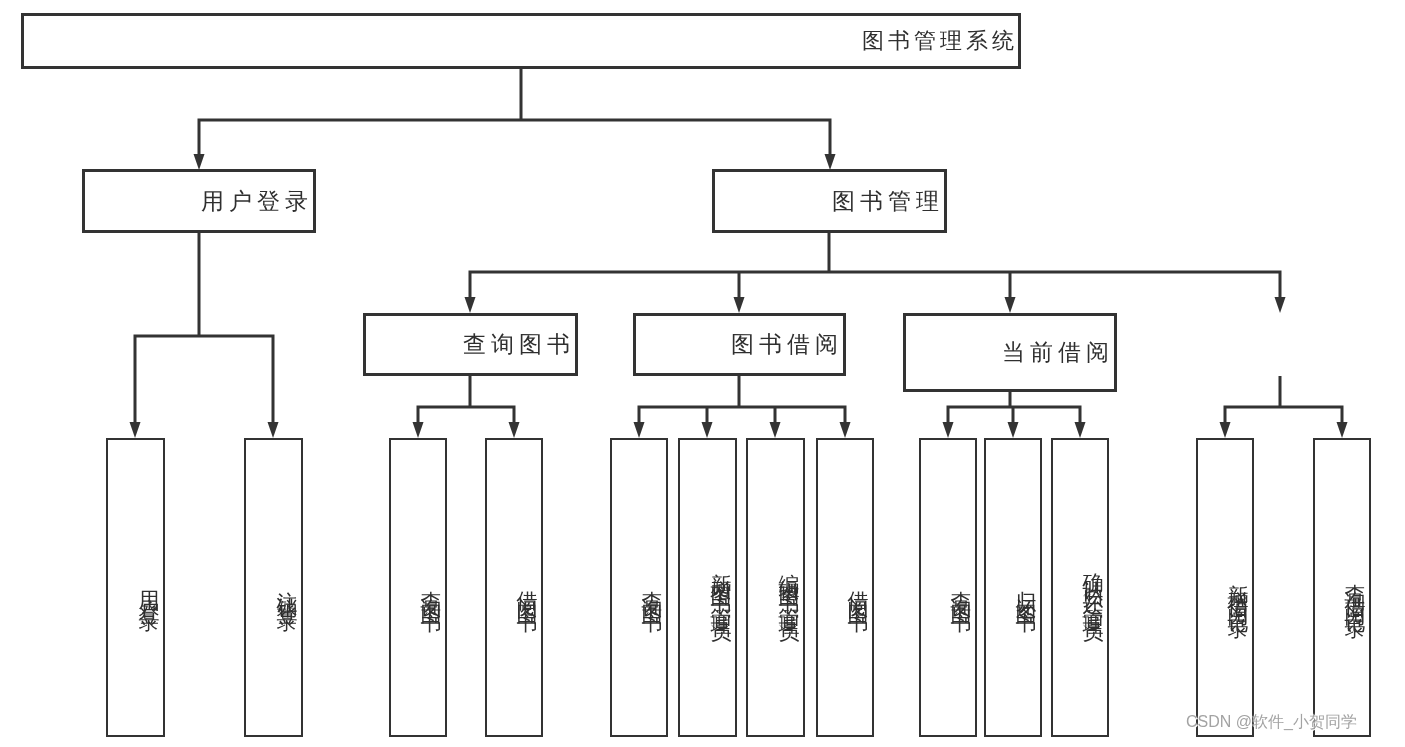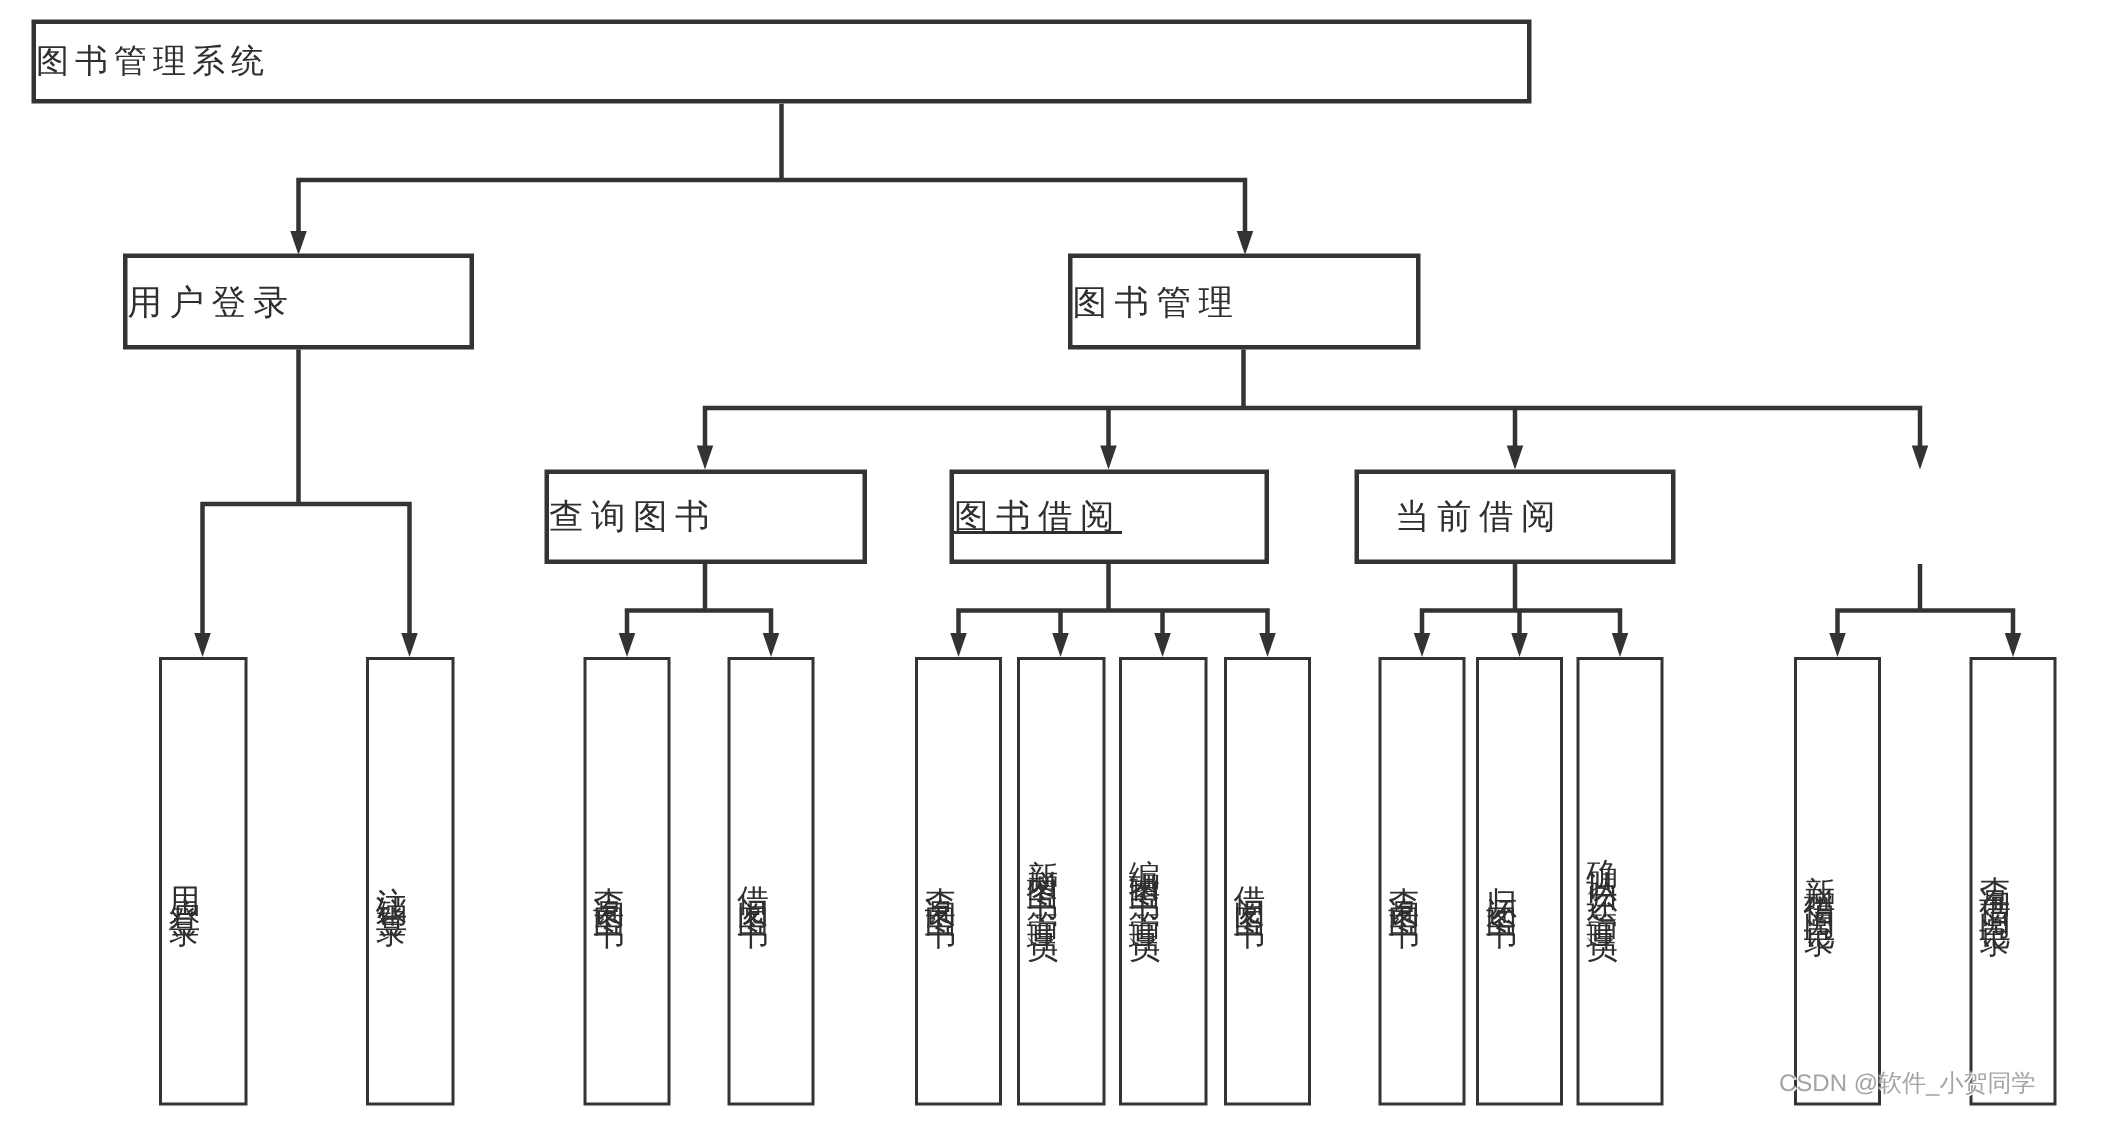--- a/index.html
+++ b/index.html
@@ -15,21 +15,21 @@
     width:1405px;height:747px;
     background:var(--c-bg);
     overflow:hidden;
   }
   .wires{position:absolute;inset:0;color:var(--c-line);}
   .node{
     position:absolute;
     box-sizing:border-box;
     background:#ffffff;
     border:3px solid var(--c-line);
-    display:flex;align-items:center;justify-content:flex-start;
+    display:flex;align-items:center;justify-content:flex-end;
     color:var(--c-text);
   }
   .node.root{font-size:22px;letter-spacing:4px;}
   .node.branch{font-size:23px;letter-spacing:5px;}
   .node.leaf{border-width:2.5px;}
   .vtext{
     writing-mode:vertical-rl;
     text-orientation:mixed;
     font-size:21px;
     letter-spacing:7px;
@@ -102,24 +102,24 @@
   <div class="node branch" style="left:82px;top:169px;width:234px;height:64px;">
     <span>用户登录</span>
   </div>
   <div class="node branch" style="left:712px;top:169px;width:235px;height:64px;">
     <span>图书管理</span>
   </div>
 
   <div class="node branch" style="left:363px;top:313px;width:215px;height:63px;">
     <span>查询图书</span>
   </div>
-  <div class="node branch" style="left:633px;top:313px;width:213px;height:63px;text-decoration:underline;">
+  <div class="node branch" style="left:633px;top:313px;width:213px;height:63px;">
     <span>图书借阅</span>
   </div>
-  <div class="node branch" style="left:903px;top:313px;width:214px;height:63px;padding-left:24px;">
+  <div class="node branch" style="left:903px;top:313px;width:214px;height:79px;padding-left:24px;">
     <span>当前借阅</span>
   </div>
 
   <div class="node leaf" style="left:106px;top:438px;width:59px;height:299px;">
     <span class="vtext">用户登录</span>
   </div>
   <div class="node leaf" style="left:244px;top:438px;width:59px;height:299px;">
     <span class="vtext">注销登录</span>
   </div>
 

